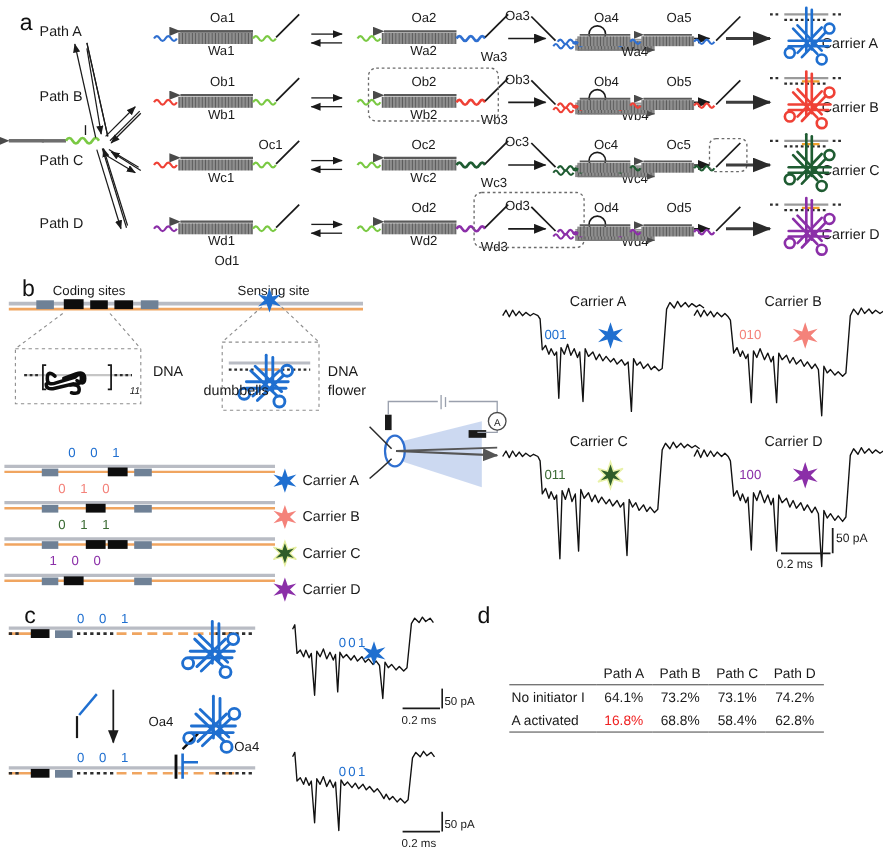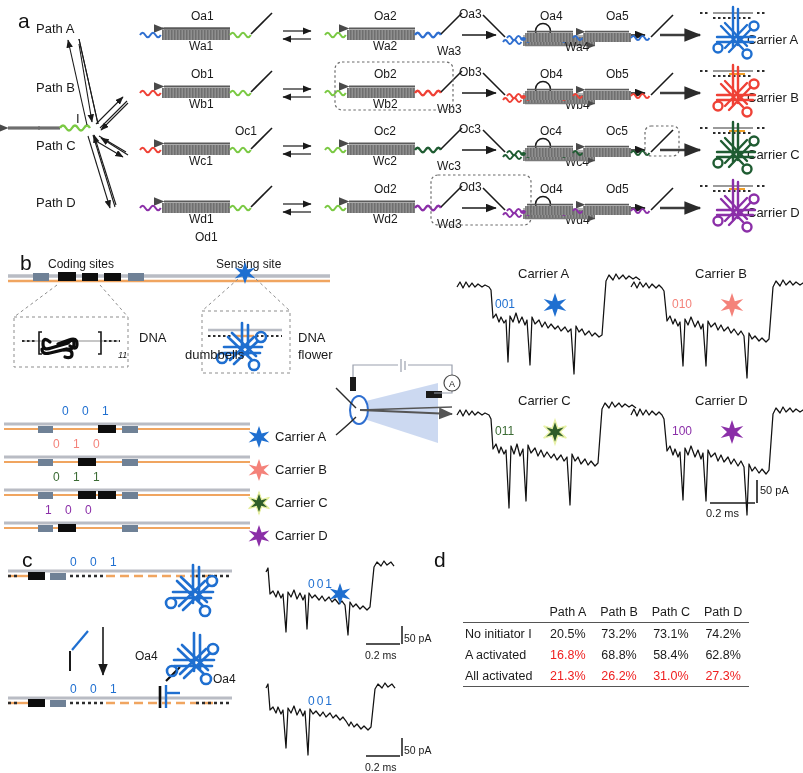--- a/index.html
+++ b/index.html
@@ -776,34 +776,27 @@
         <th class="rowhdr"></th>
         <th>Path A</th>
         <th>Path B</th>
         <th>Path C</th>
         <th>Path D</th>
       </tr>
     </thead>
     <tbody>
       <tr>
         <td class="rowhdr">No initiator I</td>
-        <td class="blk">20.5%</td>
+        <td class="blk">64.1%</td>
         <td class="blk">73.2%</td>
         <td class="blk">73.1%</td>
         <td class="blk">74.2%</td>
       </tr>
       <tr>
         <td class="rowhdr">A activated</td>
         <td class="red">16.8%</td>
         <td class="blk">68.8%</td>
         <td class="blk">58.4%</td>
         <td class="blk">62.8%</td>
       </tr>
-      <tr>
-        <td class="rowhdr">All activated</td>
-        <td class="red">21.3%</td>
-        <td class="red">26.2%</td>
-        <td class="red">31.0%</td>
-        <td class="red">27.3%</td>
-      </tr>
     </tbody>
   </table>
 </div>
 
 </body></html>

